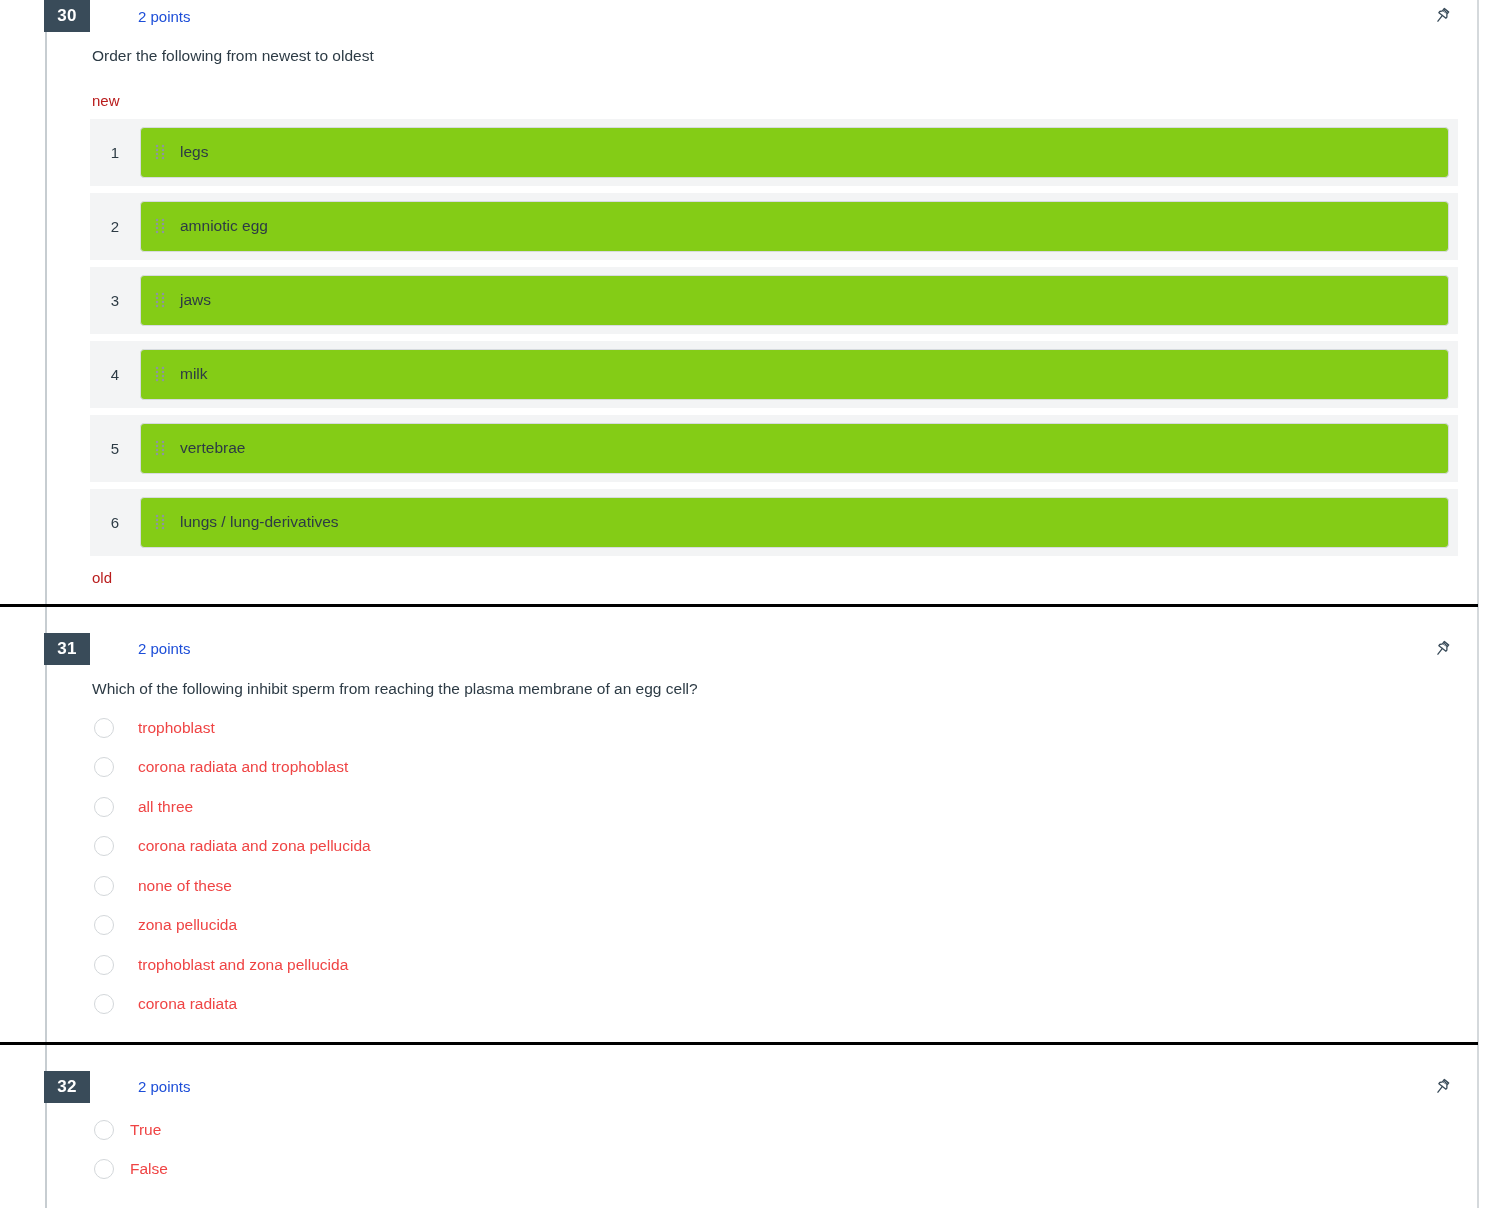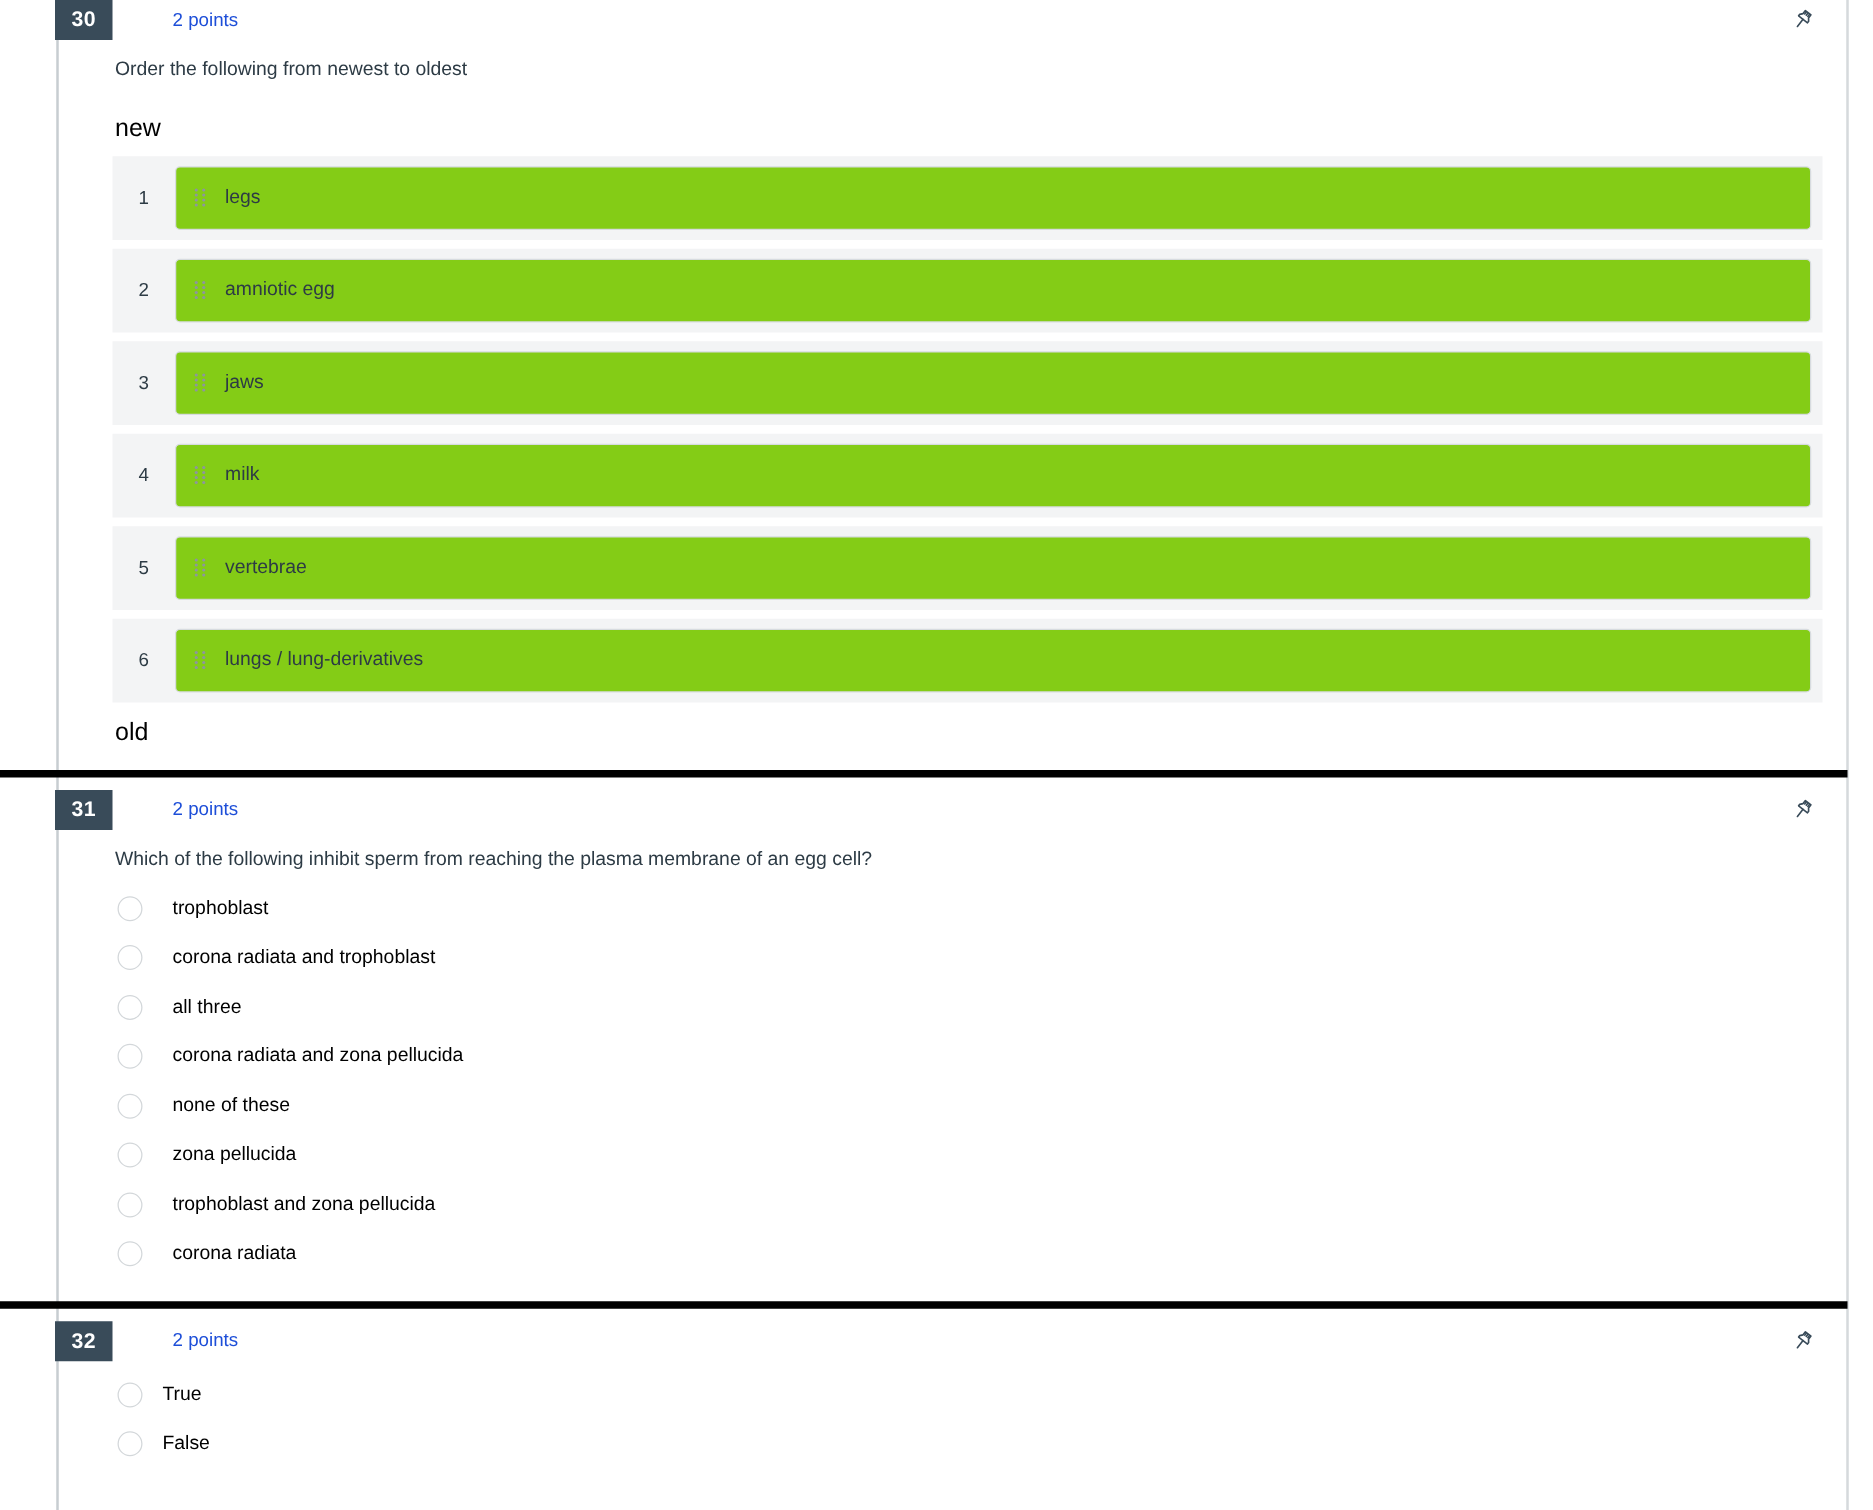--- a/index.html
+++ b/index.html
@@ -41,22 +41,22 @@
     left: 0;
     top: 0;
     width: 1478px;
   }
 
   .question {
     position: relative;
     padding-bottom: 18px;
   }
   .question + .question {
-    border-top: 6px solid #000000;
-    padding-top: 10px;
+    border-top: 3px solid #000000;
+    padding-top: 26px;
   }
 
   .q-header {
     position: relative;
     display: flex;
     align-items: center;
     height: 32px;
     gap: 36px;
   }
   .q-number {
@@ -96,22 +96,22 @@
   }
   .q-text {
     font-size: 15.5px;
     color: #2d3b45;
     margin-top: 14px;
     line-height: 1.35;
   }
 
   
   .order-label {
-    font-size: 20px;
-    color: #000000;
+    font-size: 15px;
+    color: #b91c1c;
     margin-top: 25px;
     margin-bottom: 10px;
   }
   .order-label.bottom {
     margin-top: 13px;
     margin-bottom: 0;
   }
   .order-list {
     margin: 0;
     padding: 0;
@@ -173,21 +173,21 @@
     width: 20px;
     height: 20px;
     flex: 0 0 20px;
     border: 1px solid #d3d7da;
     border-radius: 50%;
     background: #ffffff;
     margin-left: 2px;
   }
   .choice-label {
     font-size: 15.5px;
-    color: #000000;
+    color: #ef4444;
     margin-left: 24px;
   }
   .choices.tight .choice-label { margin-left: 16px; }
   .choices.tight .choice { height: 39px; }
 </style>
 </head>
 <body>
 
 <div class="quiz-rail"></div>
 <div class="quiz-right-edge"></div>

